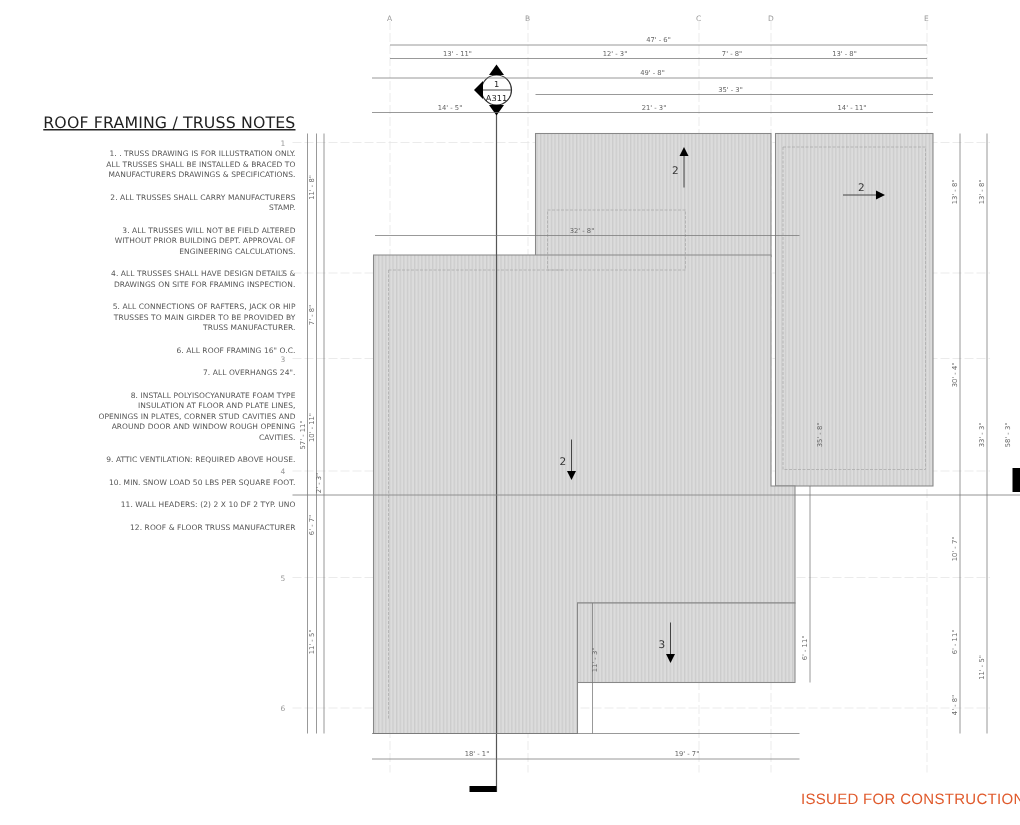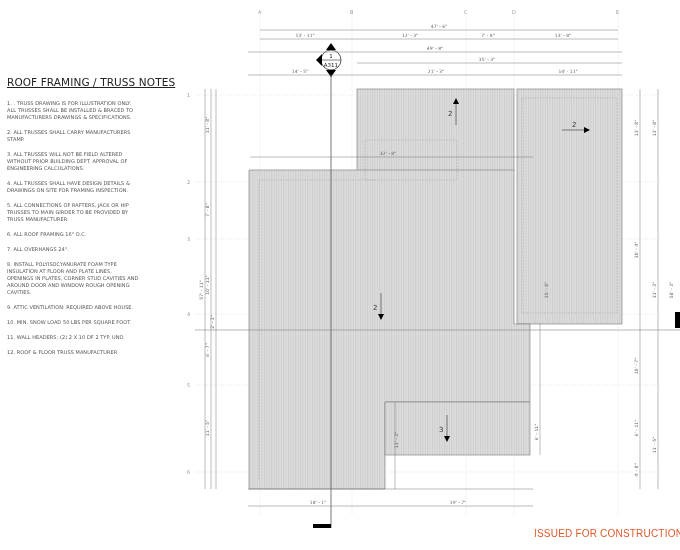--- a/index.html
+++ b/index.html
@@ -1,17 +1,17 @@
 <!DOCTYPE html>
 <html><head>
 <meta charset="utf-8">
 <style>
   html, body { margin: 0; padding: 0; background: #ffffff; }
   body { width: 680px; height: 550px; position: relative; overflow: hidden; font-family: "DejaVu Sans", sans-serif; }
-  .notes { position: absolute; left: 7px; top: 76px; width: 190px; }
+  .notes { position: absolute; left: 7px; top: 76px; width: 190px; text-align: right; }
   .notes-title { font-family: "DejaVu Sans", sans-serif; font-size: 10.5px; color: #222; text-decoration: underline; letter-spacing: 0.1px; margin: 0 0 12px 0; white-space: nowrap; font-weight: normal; }
   .note { font-size: 5px; line-height: 7px; color: #555; margin: 0 0 8px 0; white-space: pre-line; letter-spacing: 0.05px; }
   svg.plan { position: absolute; left: 0; top: 0; }
   .stamp { position: absolute; left: 534px; top: 528px; color: #e05a2c; font-size: 10px; font-family: "Liberation Sans", sans-serif; letter-spacing: 0.2px; white-space: nowrap; }
   .dim { font-family: "DejaVu Sans", sans-serif; font-size: 4.5px; fill: #666; }
   .grid-lbl { font-family: "DejaVu Sans", sans-serif; font-size: 5px; fill: #999; }
   .arrow-lbl { font-family: "DejaVu Sans", sans-serif; font-size: 7px; fill: #333; }
 </style>
 </head>
 <body>

